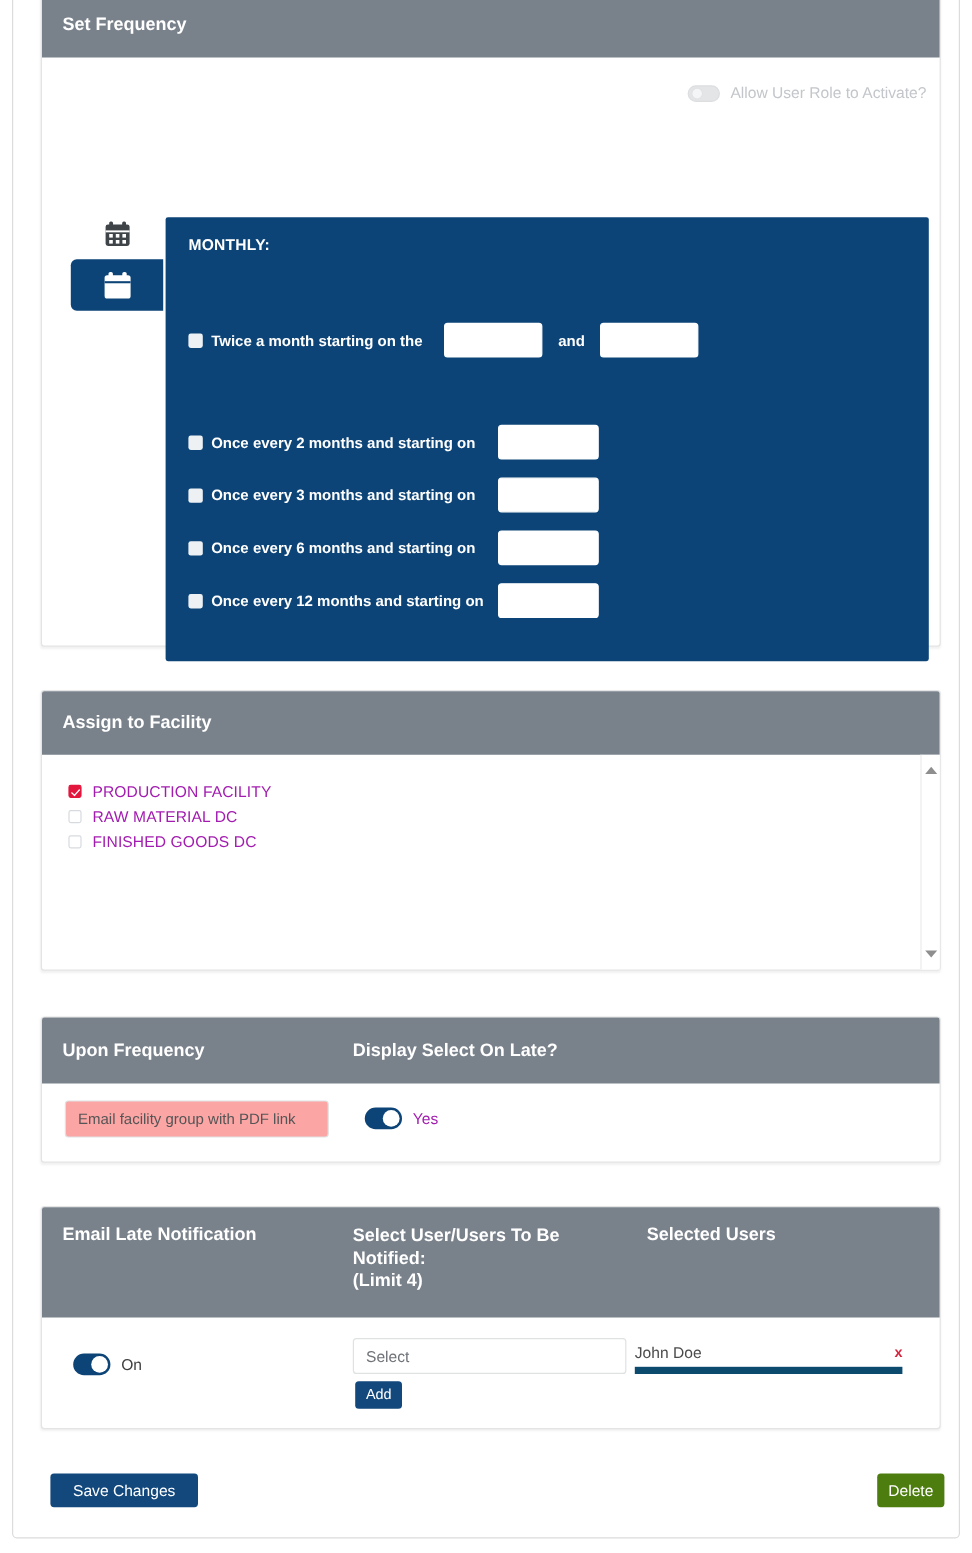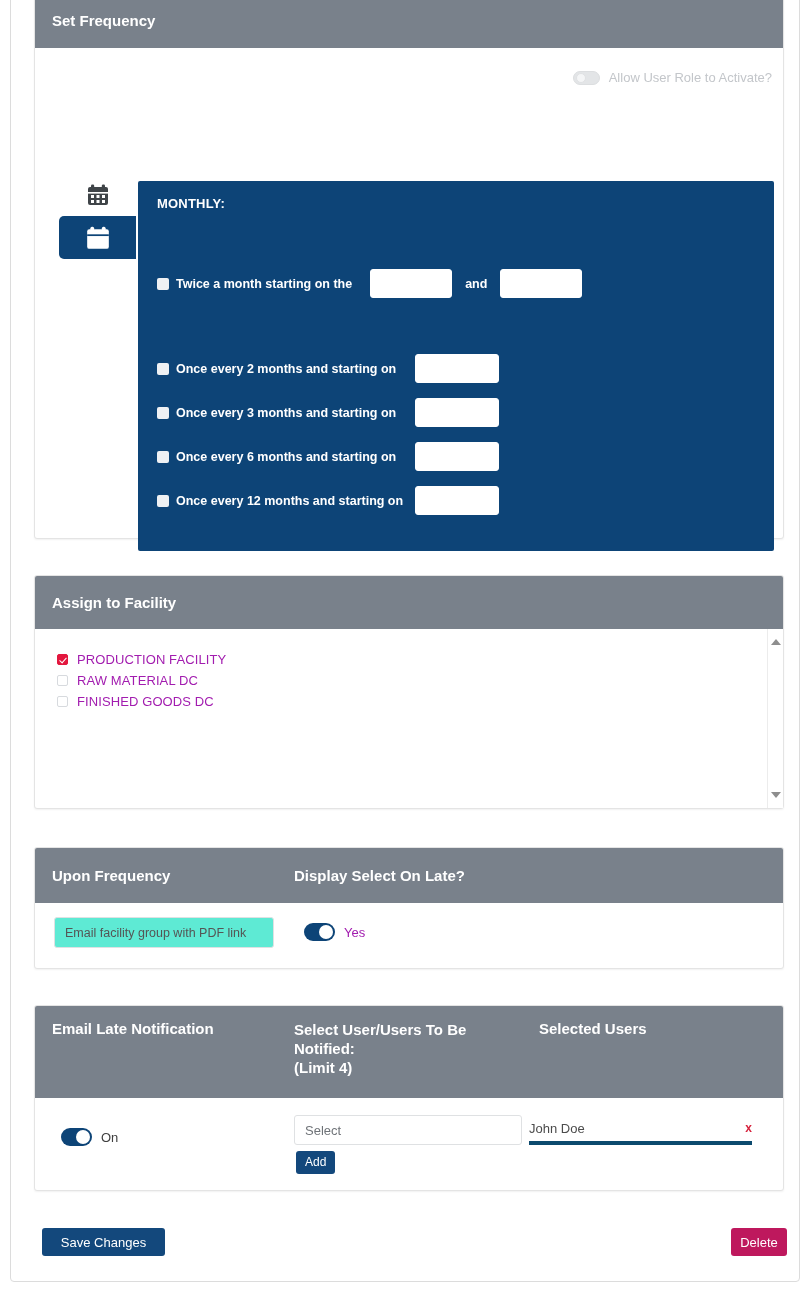--- a/index.html
+++ b/index.html
@@ -156,21 +156,21 @@
   .scroller .down{ bottom:10px; border-top:6px solid #8e8e8e; }
 
   
   #card-completion{ left:23px; top:860px; width:750px; height:122px; }
   #card-completion .card-head{ height:55px; }
   .comp-body{ position:relative; height:66px; }
   .comp-input{
     position:absolute; left:19px; top:14px;
     width:220px; height:31px;
     border:1px solid #dfe1e3; border-radius:3px;
-    background:#5eead4;
+    background:#fca5a5;
     display:flex; align-items:center; padding:0 10px;
     font-size:12.5px; color:#555;
   }
   .comp-toggle{
     position:absolute; left:269px; top:20px;
     display:flex; align-items:center; gap:9px;
   }
   .comp-toggle .t-lbl{ font-size:13px; color:#a21caf; }
   .head-c1{ position:absolute; left:17px; }
   .head-c2{ position:absolute; left:259px; }
@@ -196,36 +196,36 @@
   .add-btn{
     position:absolute; left:261px; top:53px;
     background:#13487c; color:#ffffff;
     font-size:12px; border-radius:3px;
     padding:4px 9px 5px; border:none;
     cursor:pointer;
   }
   .sel-user{
     position:absolute; left:494px; top:17px;
     width:223px; height:30px;
-    border-bottom:4px solid #0c4a6e;
+    border-bottom:6px solid #0c4a6e;
     display:flex; align-items:center; justify-content:space-between;
     font-size:13px; color:#4b4b4b;
   }
   .rm-x{ color:#d6233d; font-size:12px; font-weight:bold; cursor:pointer; }
 
   
   .btn{
     position:absolute;
     border:none; border-radius:3px;
     color:#ffffff; font-size:13px;
     cursor:pointer;
     display:flex; align-items:center; justify-content:center;
   }
   #btn-save{ left:31px; top:1241px; width:123px; height:28px; background:#13487c; }
-  #btn-delete{ left:720px; top:1241px; width:56px; height:28px; background:#be185d; }
+  #btn-delete{ left:720px; top:1241px; width:56px; height:28px; background:#4d7c0f; }
 </style>
 </head>
 <body>
 
 <div class="page-frame">
 
   <section class="card" id="card-frequency">
     <div class="card-head">
       <span>Set Frequency</span>
     </div>

